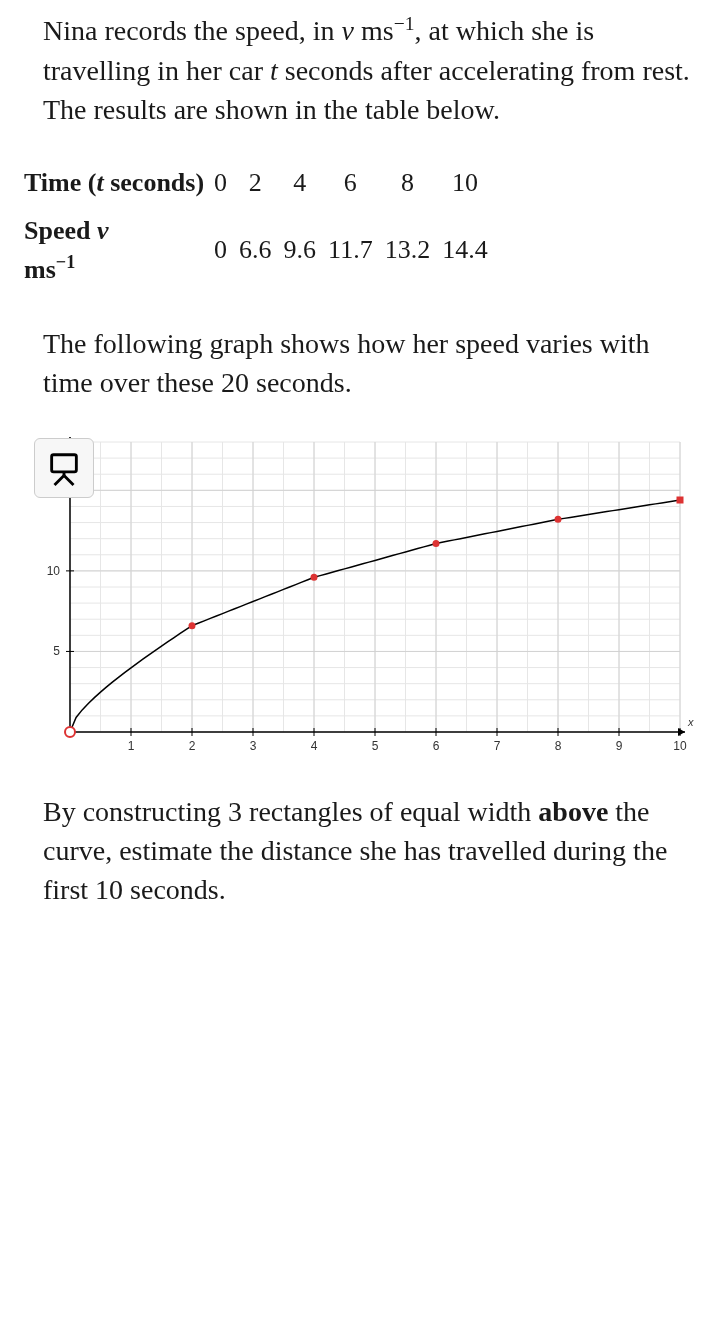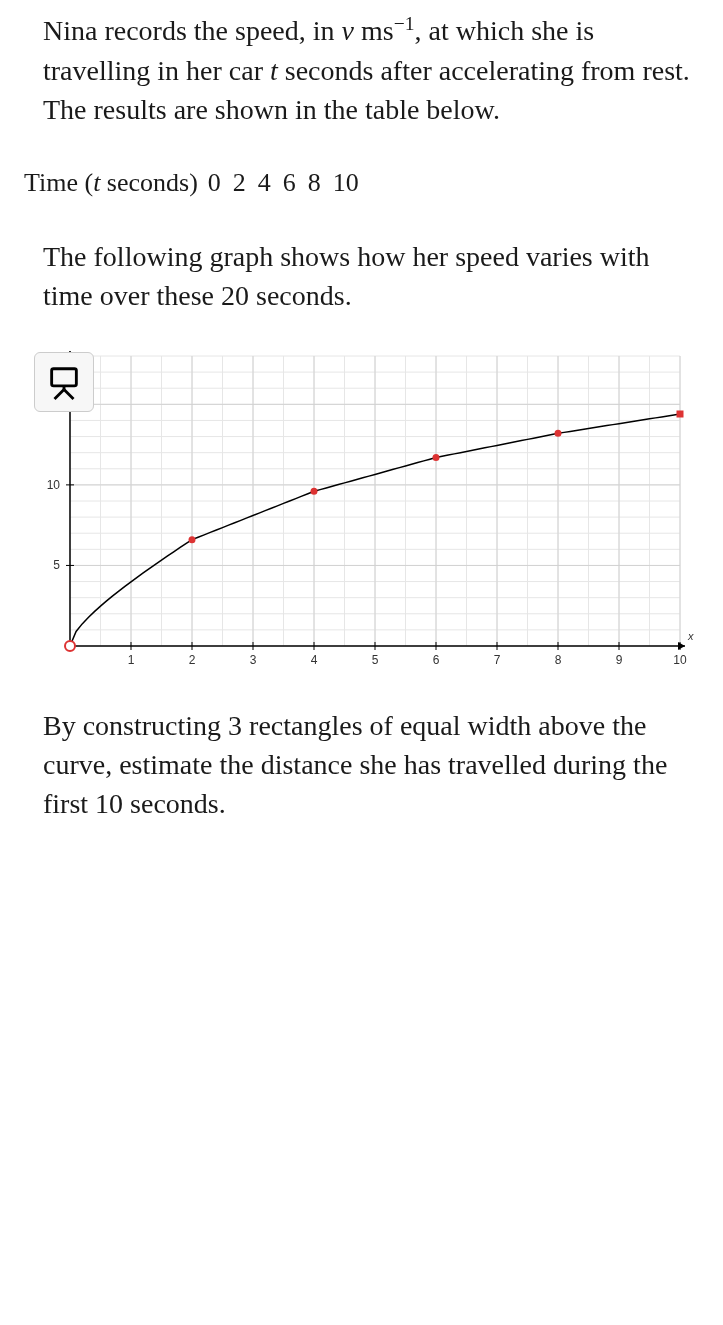--- a/index.html
+++ b/index.html
@@ -16,27 +16,27 @@
   .italic { font-style: italic; font-family: Georgia, serif; }
   sup { font-size: 0.7em; vertical-align: super; }
   .data-table {
     border-collapse: collapse;
     margin-bottom: 30px;
     font-size: 26px;
   }
   .data-table th {
     text-align: left;
     padding: 6px 4px;
-    font-weight: 400;
+    font-weight: 700;
   }
   .data-table td {
     padding: 6px 6px;
     text-align: center;
   }
-  .bold { font-weight: 400; }
+  .bold { font-weight: 700; }
   .chart-container {
     position: relative;
     width: 680px;
     height: 330px;
     margin: 20px 0 30px 0;
   }
   .easel-icon {
     position: absolute;
     top: 6px;
     left: 14px;
@@ -64,20 +64,31 @@
       <tr>
     <th>
       <span>Time (</span><span class="italic">t</span><span> seconds)</span>
     </th>
     <td>0</td>
     <td>2</td>
     <td>4</td>
     <td>6</td>
     <td>8</td>
     <td>10</td>
+  </tr>
+  <tr>
+    <th>
+      <span>Speed </span><span class="italic">v</span><br><span> ms</span><sup>−1</sup>
+    </th>
+    <td>0</td>
+    <td>6.6</td>
+    <td>9.6</td>
+    <td>11.7</td>
+    <td>13.2</td>
+    <td>14.4</td>
   </tr>
 </tbody>
   </table>
 
 <p class="problem-text">The following graph shows how her speed varies with time over these 20 seconds.</p>
 
 <div class="chart-container">
   <div class="easel-icon">
     <svg width="38" height="38" viewBox="0 0 40 40">
       <rect x="7" y="6" width="26" height="18" rx="2" fill="none" stroke="#000" stroke-width="3"></rect>

